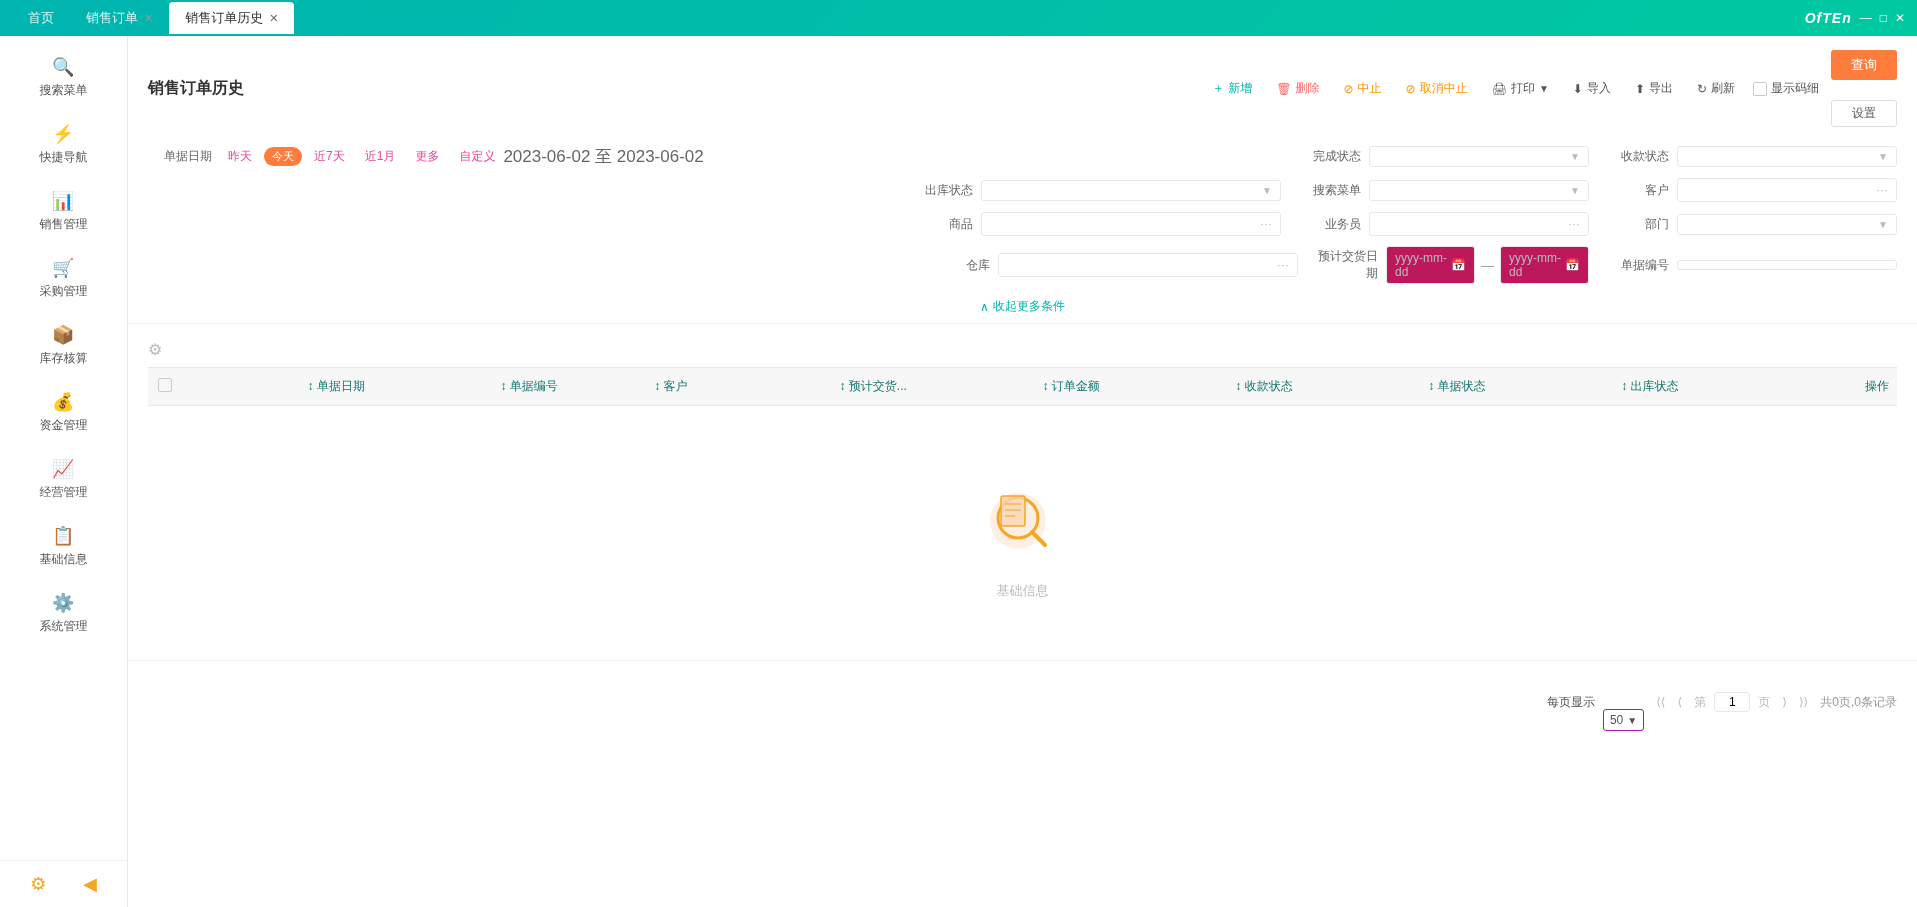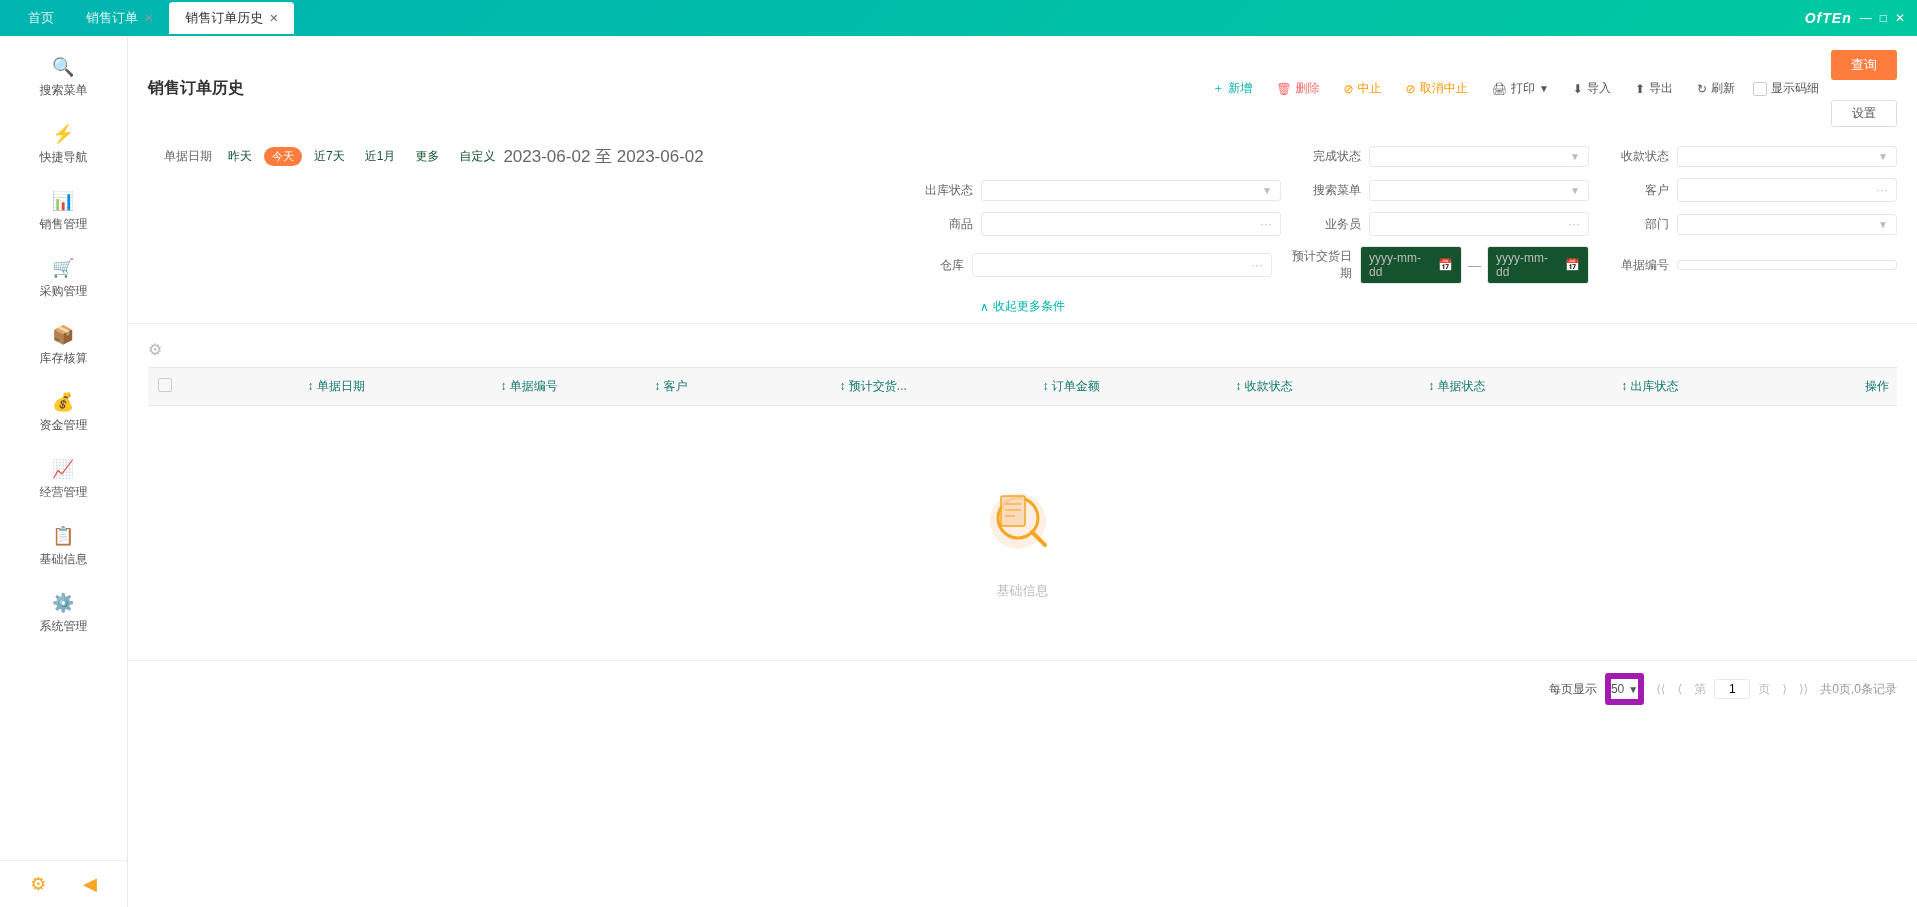--- a/index.html
+++ b/index.html
@@ -43,27 +43,27 @@
     .toolbar-btn.refresh { color: #555; }
     .toolbar-check { display: flex; align-items: center; gap: 4px; font-size: 12px; color: #555; cursor: pointer; }
     .query-btn { background: #ff7d3c; color: white; border: none; padding: 6px 20px; border-radius: 3px; cursor: pointer; font-size: 13px; }
     .settings-btn { background: white; color: #555; border: 1px solid #ddd; padding: 4px 14px; border-radius: 3px; cursor: pointer; font-size: 12px; }
 
     
     .filter-area { padding: 8px 20px 4px 20px; background: #fff; border-bottom: 1px solid #f0f0f0; }
     .filter-row { display: flex; align-items: center; margin-bottom: 10px; flex-wrap: wrap; gap: 0; justify-content: flex-end; }
     .filter-label { width: 72px; color: #666; font-size: 12px; flex-shrink: 0; text-align: right; padding-right: 8px; }
     .date-tabs { display: flex; align-items: center; gap: 4px; }
-    .date-tab { padding: 2px 8px; border-radius: 3px; cursor: pointer; font-size: 12px; color: #14532d; }
+    .date-tab { padding: 2px 8px; border-radius: 3px; cursor: pointer; font-size: 12px; color: #ec4899; }
     .date-tab.active { background: #ff7d3c; color: white; border-radius: 10px; font-size: 11px; padding: 2px 8px; }
     .date-range { color: #666; font-size: 17px; }
     .select-control { border: 1px solid #e8e8e8; border-radius: 3px; padding: 4px 8px; font-size: 12px; background: #fff; min-width: 160px; display: flex; align-items: center; justify-content: space-between; cursor: pointer; color: #999; }
     .select-control .arrow { color: #bbb; font-size: 10px; }
     .input-control { border: 1px solid #e8e8e8; border-radius: 3px; padding: 4px 8px; font-size: 12px; background: #fff; min-width: 120px; color: #999; cursor: pointer; }
-    .date-input { border: 1px solid #e8e8e8; border-radius: 3px; padding: 4px 8px; font-size: 12px; background: #14532d; color: #bbb; width: 102px; display: inline-flex; align-items: center; justify-content: space-between; }
+    .date-input { border: 1px solid #e8e8e8; border-radius: 3px; padding: 4px 8px; font-size: 12px; background: #be185d; color: #bbb; width: 89px; display: inline-flex; align-items: center; justify-content: space-between; }
     .date-sep { margin: 0 6px; color: #999; }
     .cal-icon { color: #bbb; margin-left: 4px; }
 
     
     .collapse-row { text-align: center; padding: 4px 0; cursor: pointer; color: #00b4b0; font-size: 12px; display: flex; align-items: center; justify-content: center; gap: 4px; }
 
     
     .table-container { padding: 0 20px; margin-top: 8px; }
     .table-toolbar { display: flex; align-items: center; padding: 8px 0; }
     .table-settings-icon { color: #bbb; cursor: pointer; font-size: 16px; }
@@ -72,21 +72,21 @@
     table thead th { padding: 10px 8px; text-align: right; color: #0f766e; font-weight: normal; white-space: nowrap; border-right: none; }
     .checkbox-cell { width: 32px; }
 
     
     .empty-state { display: flex; flex-direction: column; align-items: center; justify-content: center; padding: 60px 0; }
     .empty-icon { width: 100px; height: 100px; position: relative; margin-bottom: 16px; }
     .empty-text { color: #bbb; font-size: 13px; }
 
     
     .pagination-bar { display: flex; align-items: center; justify-content: flex-end; padding: 12px 20px; border-top: 1px solid #f0f0f0; gap: 8px; font-size: 12px; color: #555; }
-    .per-page-select { border: 6px solid #a21caf; border-radius: 3px; padding: 3px 0; font-size: 12px; display: flex; align-items: center; gap: 4px; cursor: pointer; }
+    .per-page-select { border: 1px solid #a21caf; border-radius: 3px; padding: 3px 6px; font-size: 12px; display: flex; align-items: center; gap: 4px; cursor: pointer; margin-top: 36px; }
     .page-nav { display: flex; align-items: center; gap: 4px; }
     .page-nav span { cursor: pointer; color: #bbb; padding: 2px 4px; }
     .page-input { border: 1px solid #e8e8e8; border-radius: 3px; width: 36px; text-align: center; padding: 2px 4px; font-size: 12px; }
     .total-text { color: #999; }
   </style>
 </head>
 <body>
 
 <div class="top-bar">
   <div class="tab-item home">

